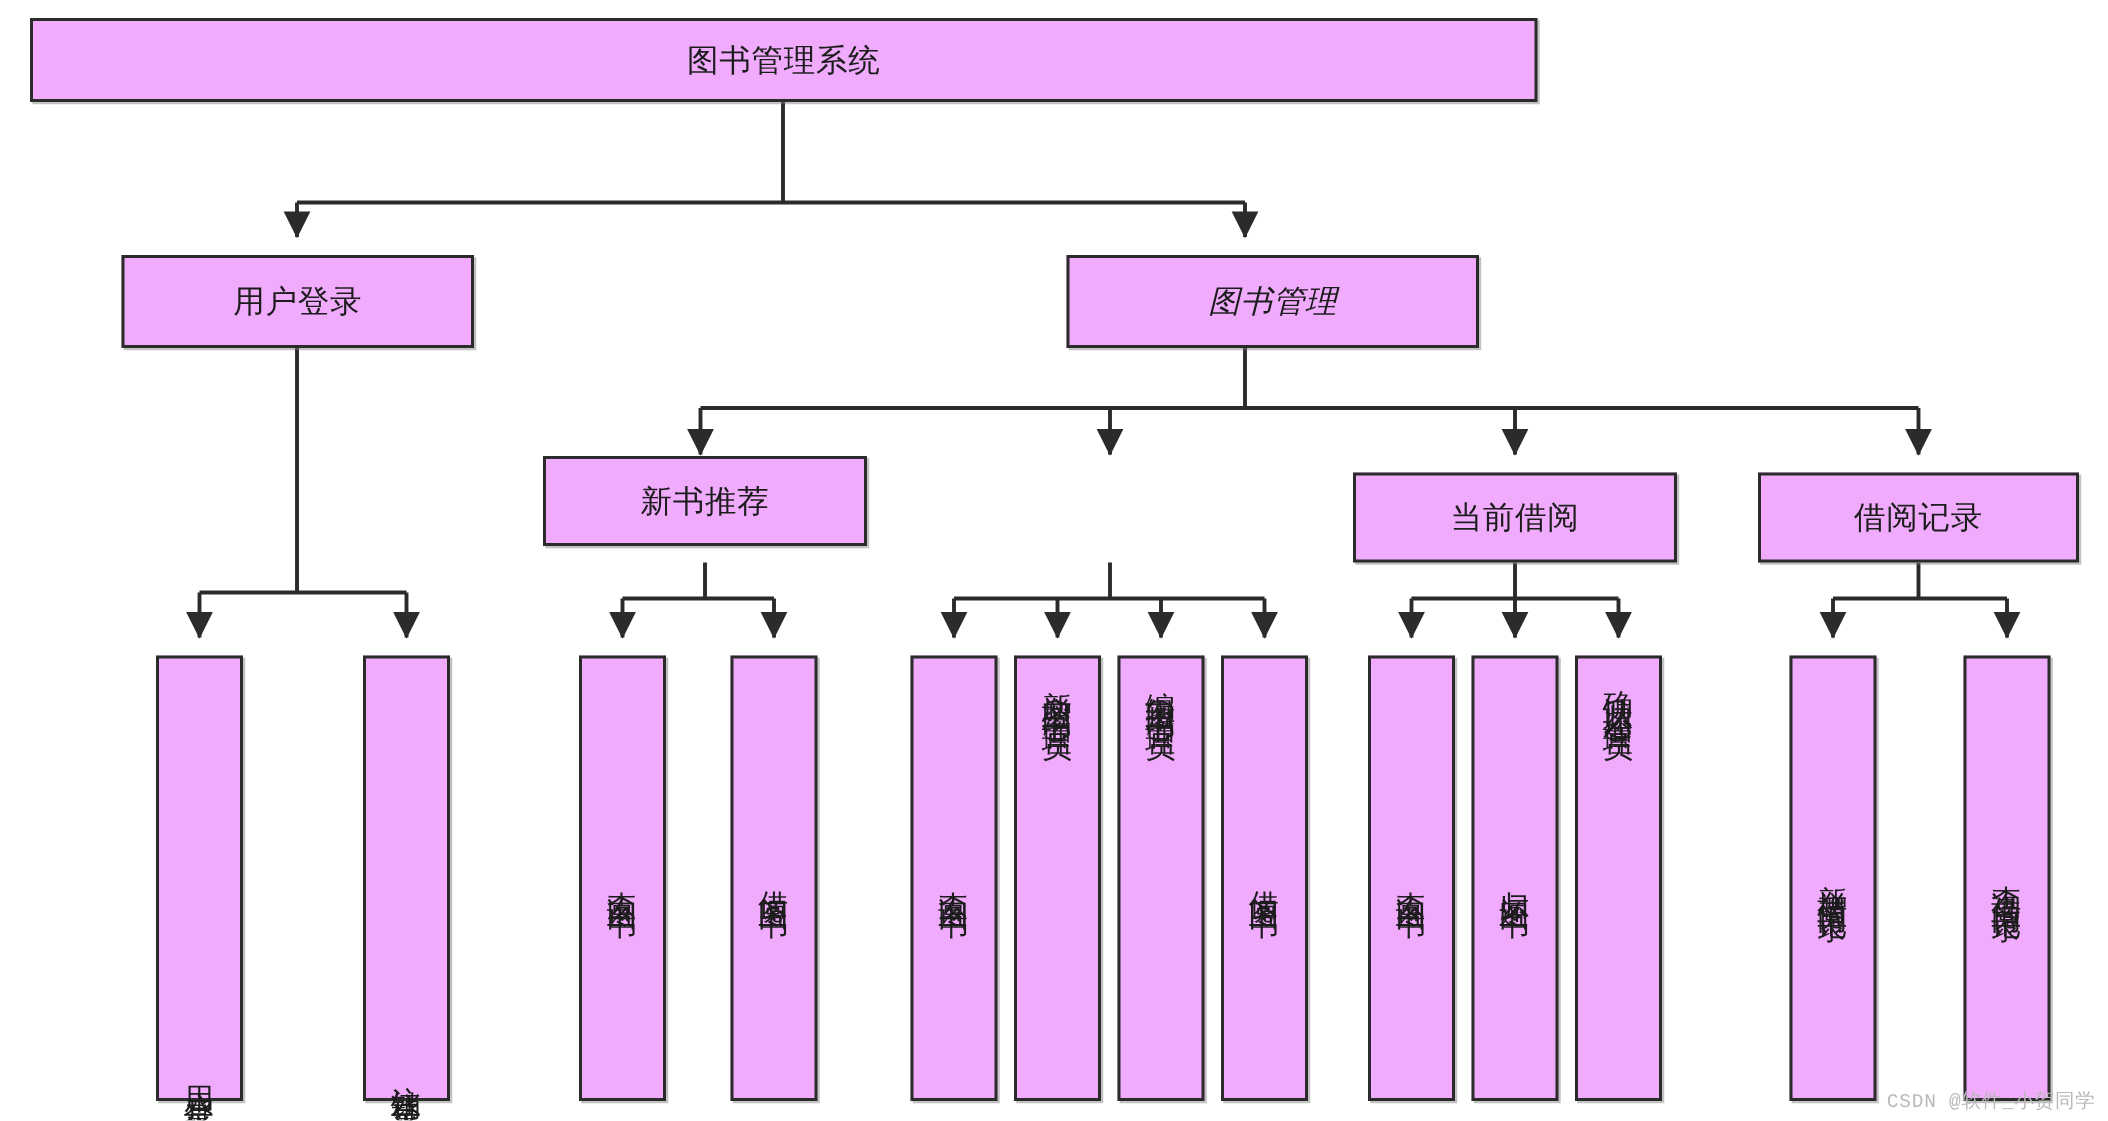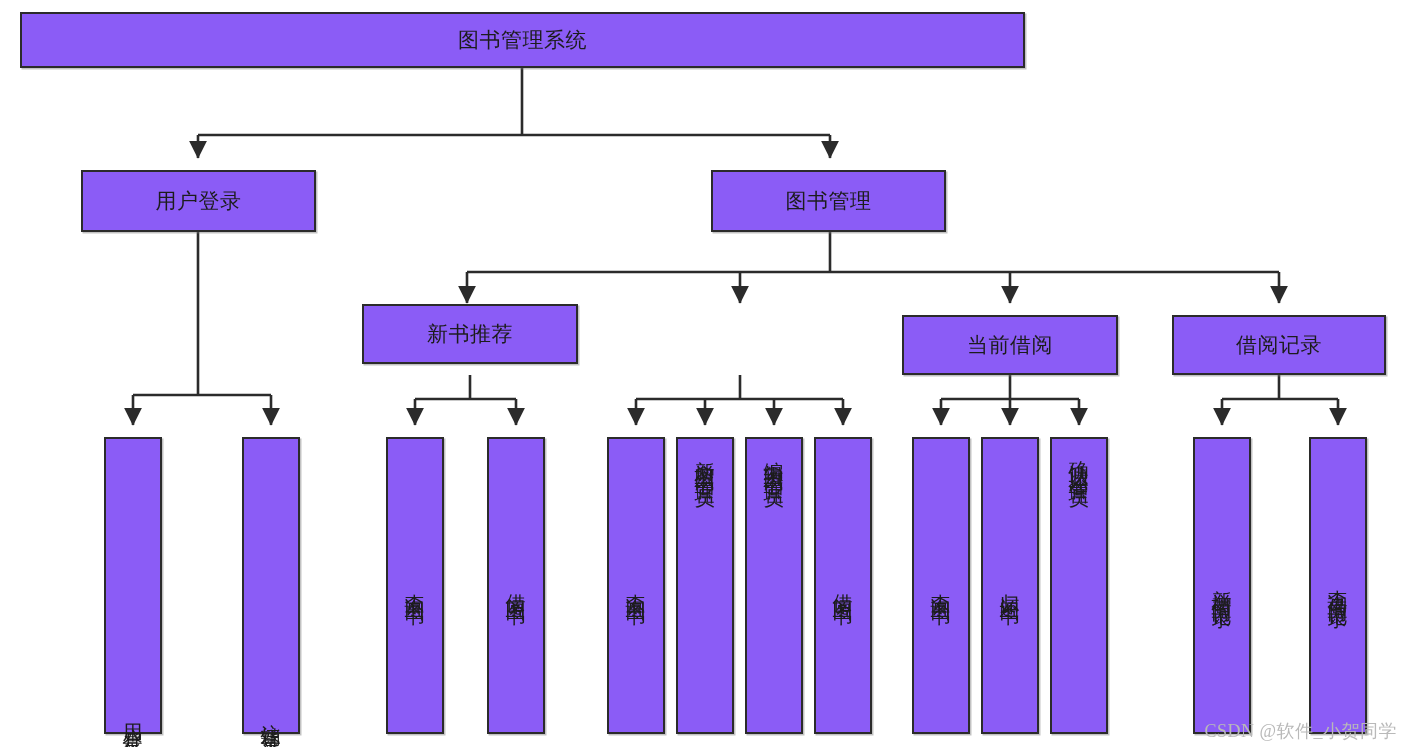--- a/index.html
+++ b/index.html
@@ -21,21 +21,21 @@
     left: 0;
     top: 0;
     width: 1405px;
     height: 747px;
     pointer-events: none;
   }
   .node {
     position: absolute;
     box-sizing: border-box;
     border: 2.5px solid #2b2b2b;
-    background: #8b5cf6;
+    background: #f0abfc;
     display: flex;
     align-items: center;
     justify-content: center;
     box-shadow: 1.5px 1.5px 0 rgba(120,120,120,0.45);
   }
   .node .label {
     color: #1c1c1c;
     font-size: 21px;
     line-height: 1.18;
     letter-spacing: 0.5px;
@@ -70,23 +70,23 @@
   .node.vertical.top-v {
     align-items: flex-start;
   }
   .node.vertical.top-v .label {
     margin-top: 6px;
   }
   #watermark {
     position: absolute;
     right: 8px;
     bottom: 4px;
-    font-size: 18px;
+    font-size: 13px;
     color: #b9b9b9;
-    font-family: Liberation Serif, serif;
+    font-family: Liberation Mono, monospace;
     letter-spacing: 0.5px;
     white-space: nowrap;
     user-select: none;
   }
 </style>
 </head>
 <body>
 
 <div id="canvas">
 
@@ -140,21 +140,21 @@
     </g>
   </svg>
 
   <div class="node" style="left:20px; top:12px; width:1005px; height:56px;">
     <span class="label">图书管理系统</span>
   </div>
 
   <div class="node" style="left:81px; top:170px; width:235px; height:62px;">
     <span class="label">用户登录</span>
   </div>
-  <div class="node" style="left:711px; top:170px; width:235px; height:62px;">
+  <div class="node" style="left:711px; top:170px; width:275px; height:62px;font-style:italic;">
     <span class="label">图书管理</span>
   </div>
 
   <div class="node" style="left:362px; top:304px; width:216px; height:60px;">
     <span class="label">新书推荐</span>
   </div>
   <div class="node" style="left:902px; top:315px; width:216px; height:60px;">
     <span class="label">当前借阅</span>
   </div>
   <div class="node" style="left:1172px; top:315px; width:214px; height:60px;">

